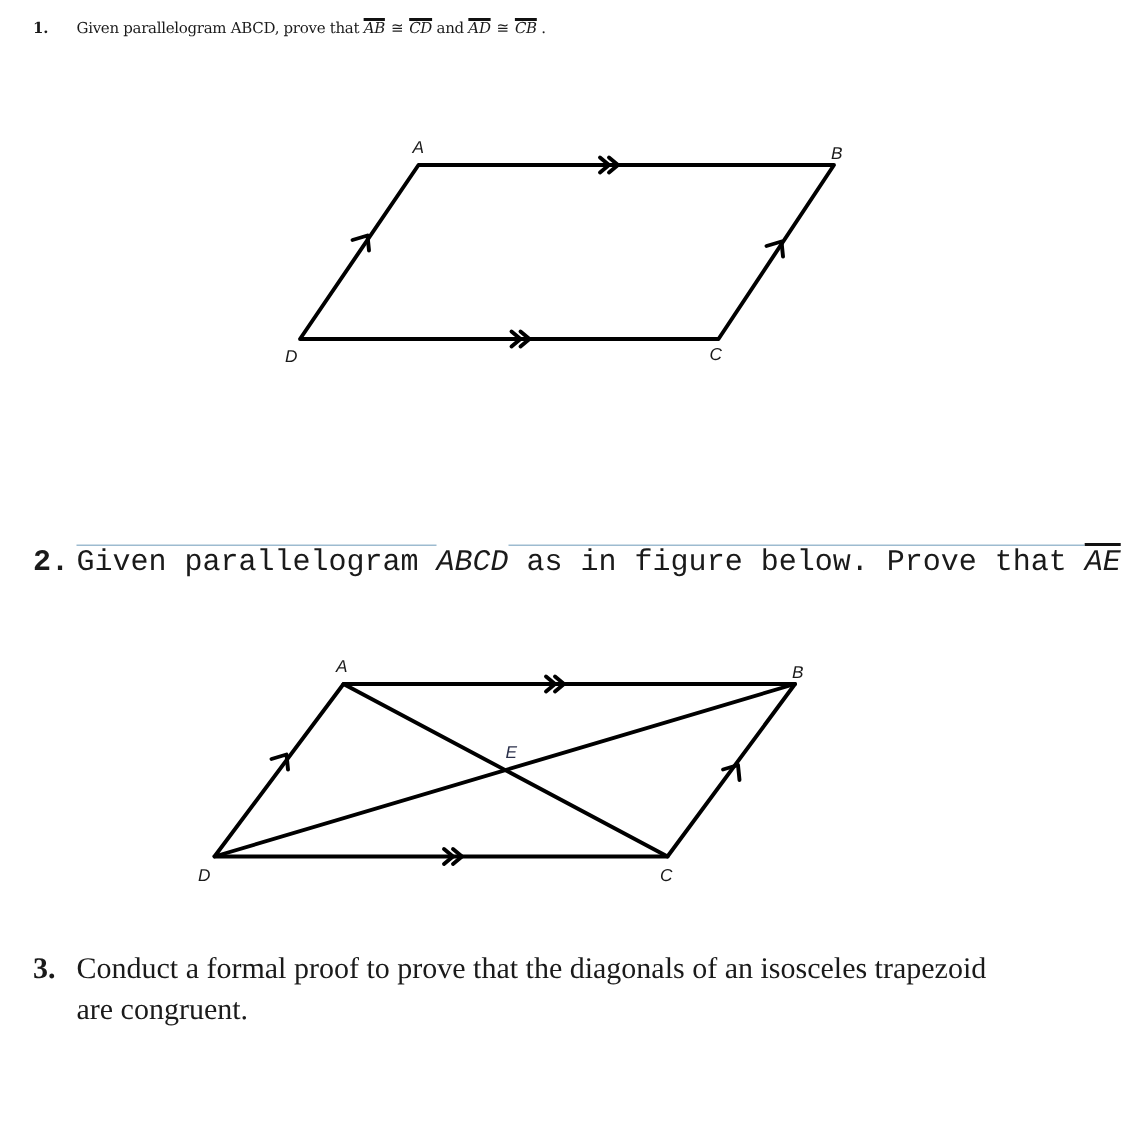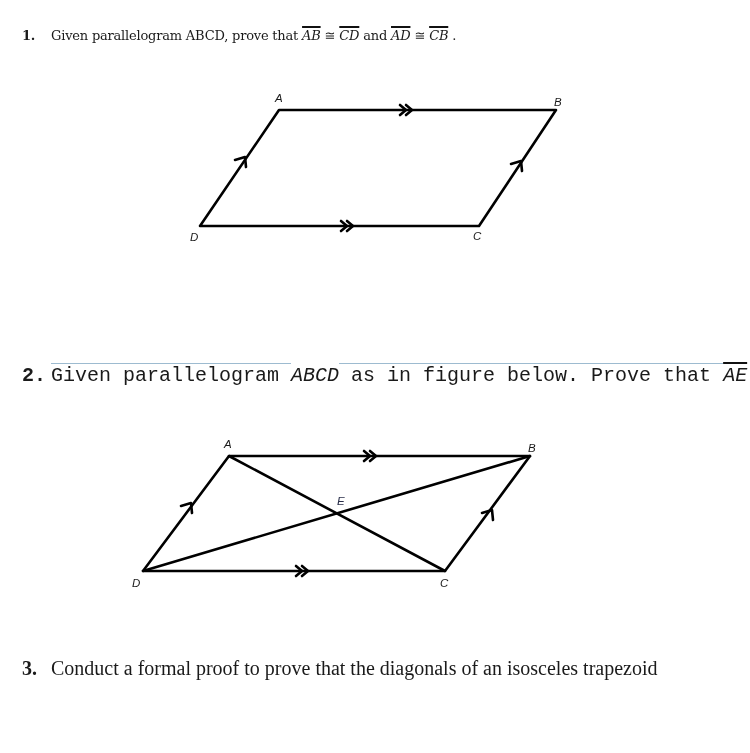--- a/index.html
+++ b/index.html
@@ -16,27 +16,27 @@
     }
     .problem {
       position: absolute;
       left: 22px;
       font-family: "DejaVu Serif", serif;
       font-size: 17px;
       line-height: 27px;
       white-space: nowrap;
     }
     .p1 {
-      top: 22px;
+      top: 6px;
       font-family: "DejaVu Serif", serif;
-      font-size: 13px;
+      font-size: 10px;
       letter-spacing: -0.2px;
     }
     .p2 { top: 356px; font-family: Liberation Mono, monospace; font-size: 20px; line-height: 40px; }
-    .p3 { top: 655px; font-family: "Liberation Serif", serif; font-size: 20px; line-height: 27px; }
+    .p3 { top: 633px; font-family: "Liberation Serif", serif; font-size: 20px; line-height: 27px; }
     .num {
       display: inline-block;
       width: 29px;
       font-weight: bold;
     }
     .p1 .num { width: 29px; }
     .indent { display: inline-block; width: 29px; }
     .seg {
       font-style: italic;
       text-decoration: overline;
@@ -127,13 +127,16 @@
 <div class="problem p2">
   <div>
     <span class="num">2.</span><span class="hl">Given parallelogram </span><span class="ital">ABCD</span><span class="hl"> as in figure below.  Prove that </span><span class="seg">AE</span><span class="cong">≅</span><span class="seg">CE</span><span class="hl"> and</span>
   </div>
 </div>
 
 <div class="problem p3">
   <div>
     <span class="num">3.</span><span>Conduct a formal proof to prove that the diagonals of an isosceles trapezoid</span>
   </div>
+  <div>
+    <span class="indent"></span><span>are congruent.</span>
+  </div>
 </div>
 
 </body></html>

